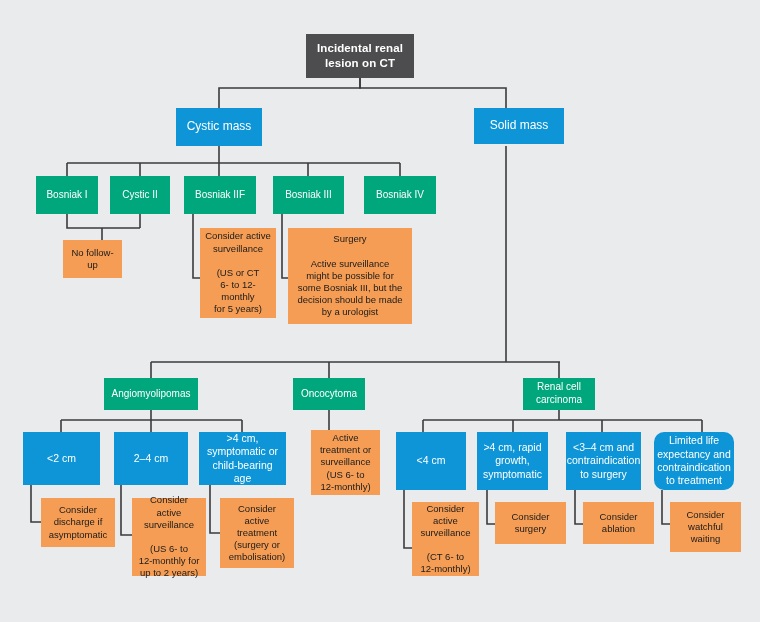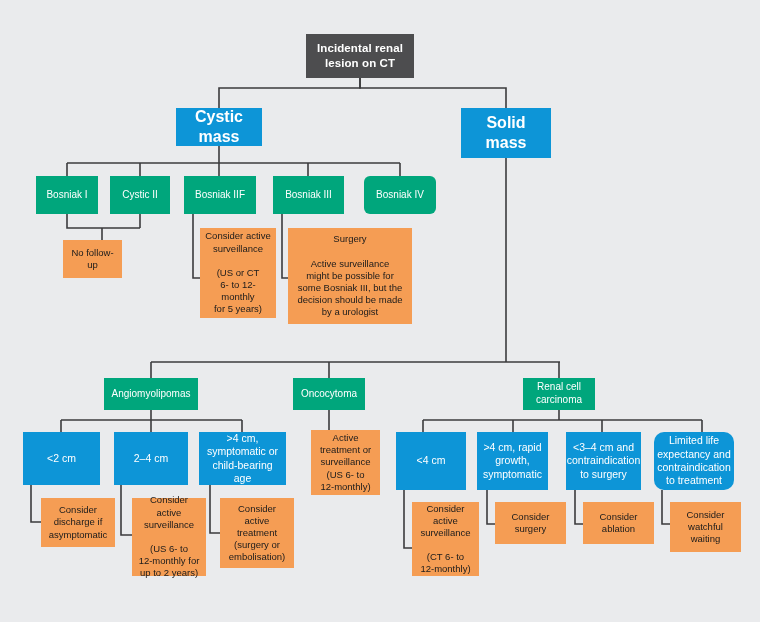--- a/index.html
+++ b/index.html
@@ -37,21 +37,21 @@
     color:#ffffff;
     font-weight:bold;
     font-size:11.5px;
     letter-spacing:.1px;
   }
   .blue{
     background:#0d95d7;
     color:#ffffff;
     font-size:10.5px;
   }
-  .blue.bold{font-weight:bold;font-size:16px;}
+  .blue.bold{font-weight:normal;font-size:12px;}
   .green{
     background:#00a67c;
     color:#ffffff;
     font-size:10px;
   }
   .orange{
     background:#f59d54;
     color:#1b1b1b;
     font-size:9.5px;
   }
@@ -95,26 +95,26 @@
       <polyline points="602,420 602,432" fill="none" stroke="#3b3b3d" stroke-width="1.6"></polyline>
       <polyline points="702,420 702,432" fill="none" stroke="#3b3b3d" stroke-width="1.6"></polyline>
       <polyline points="404,490 404,548 412,548" fill="none" stroke="#3b3b3d" stroke-width="1.6"></polyline>
       <polyline points="487,490 487,524 495,524" fill="none" stroke="#3b3b3d" stroke-width="1.6"></polyline>
       <polyline points="575,490 575,524 583,524" fill="none" stroke="#3b3b3d" stroke-width="1.6"></polyline>
       <polyline points="662,490 662,524 670,524" fill="none" stroke="#3b3b3d" stroke-width="1.6"></polyline>
     </svg>
 <div class="node root" style="left: 306px; top: 34px; width: 108px; height: 44px;">Incidental renal
 lesion on CT</div>
     <div class="node blue bold" style="left: 176px; top: 108px; width: 86px; height: 38px;">Cystic mass</div>
-    <div class="node blue bold" style="left: 461px; top: 108px; width: 90px; height: 50px;">Solid mass</div>
+    <div class="node blue bold" style="left: 474px; top: 108px; width: 90px; height: 36px;">Solid mass</div>
     <div class="node green" style="left: 36px; top: 176px; width: 62px; height: 38px;">Bosniak I</div>
     <div class="node green" style="left: 110px; top: 176px; width: 60px; height: 38px;">Cystic II</div>
     <div class="node green" style="left: 184px; top: 176px; width: 72px; height: 38px;">Bosniak IIF</div>
     <div class="node green" style="left: 273px; top: 176px; width: 71px; height: 38px;">Bosniak III</div>
-    <div class="node green" style="left: 364px; top: 176px; width: 72px; height: 38px; border-radius: 6px;">Bosniak IV</div>
+    <div class="node green" style="left: 364px; top: 176px; width: 72px; height: 38px;">Bosniak IV</div>
     <div class="node orange" style="left: 63px; top: 240px; width: 59px; height: 38px;">No follow-up</div>
     <div class="node orange" style="left: 200px; top: 228px; width: 76px; height: 90px;">Consider active
 surveillance
 
 (US or CT
 6- to 12-monthly
 for 5 years)</div>
     <div class="node orange" style="left: 288px; top: 228px; width: 124px; height: 96px;">Surgery
 
 Active surveillance

